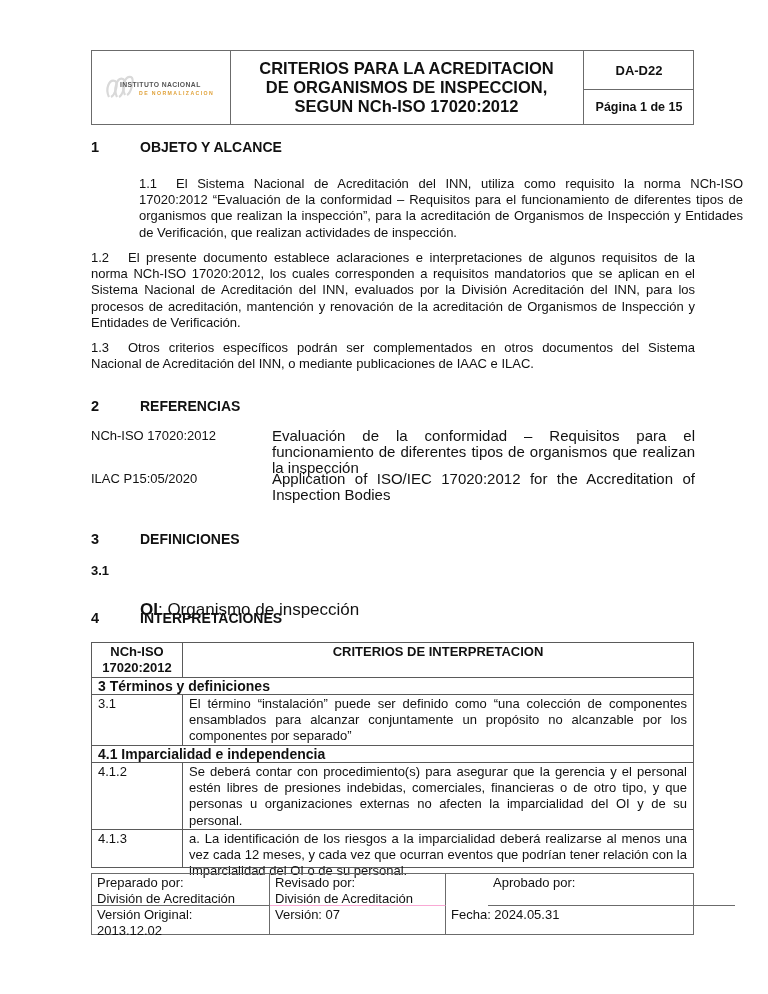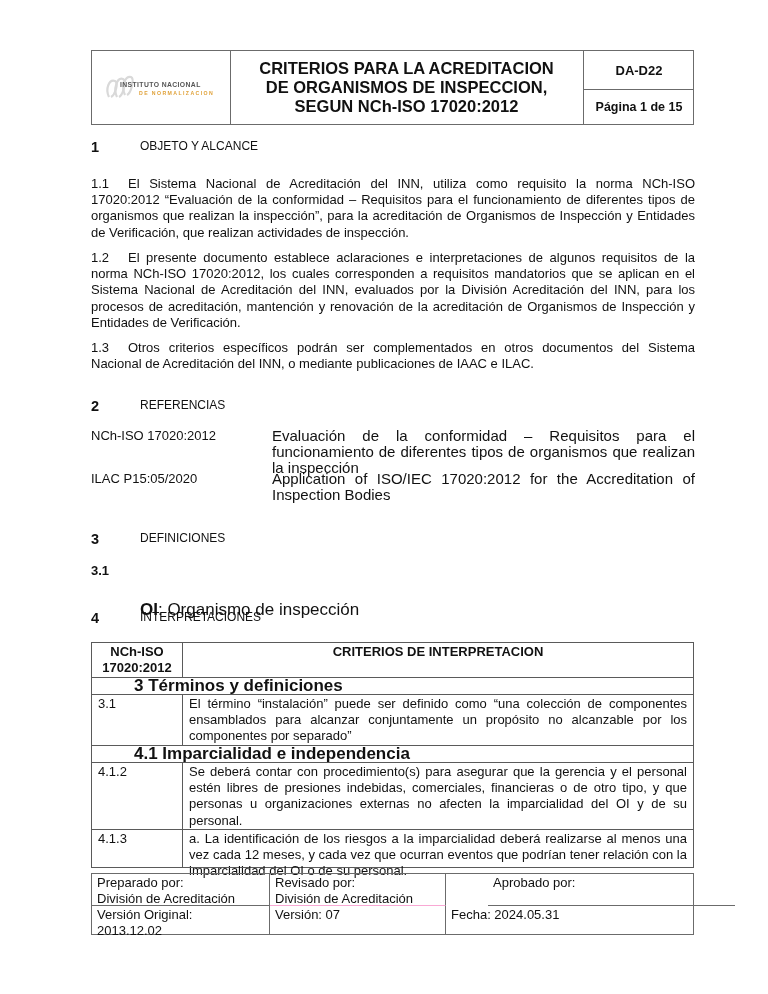--- a/index.html
+++ b/index.html
@@ -18,33 +18,33 @@
   .hdr .code-cell { position: absolute; left: 492px; top: 0; width: 110px; height: 38px; border-bottom: 1px solid #6b6b6b;
     display: flex; align-items: center; justify-content: center; font-weight: bold; font-size: 13px; }
   .hdr .page-cell { position: absolute; left: 492px; top: 39px; width: 110px; height: 34px;
     display: flex; align-items: center; justify-content: center; font-weight: bold; font-size: 12.5px; }
 
   .logo-swirl { position: absolute; left: 11px; top: 20px; width: 34px; height: 34px; }
   .logo-t1 { position: absolute; left: 28px; top: 30px; font-size: 6.8px; letter-spacing: 0.4px; color: #555; font-weight: bold; white-space: nowrap; }
   .logo-t2 { position: absolute; left: 47px; top: 39px; font-size: 5.2px; letter-spacing: 1.4px; color: #e0a23a; font-weight: bold; white-space: nowrap; }
 
   .sec-num { font-weight: bold; font-size: 14.5px; }
-  .sec-title { font-weight: normal; font-size: 12px; }
+  .sec-title { font-weight: bold; font-size: 14px; }
   .para { left: 91px; width: 604px; font-size: 13px; line-height: 16.2px; text-align: justify; }
   .para .pn { display: inline-block; width: 37px; }
 
   .ref-code { left: 91px; font-size: 13px; }
   .ref-desc { left: 272px; width: 423px; font-size: 15px; line-height: 16.2px; text-align: justify; }
 
   
   .tbl { left: 91px; top: 642px; width: 603px; height: 226px; border: 1px solid #5a5a5a; box-sizing: border-box; }
   .tbl .row { position: absolute; left: 0; width: 601px; border-bottom: 1px solid #5a5a5a; box-sizing: border-box; }
   .tbl .c1 { position: absolute; left: 0; top: 0; width: 91px; height: 100%; border-right: 1px solid #5a5a5a; box-sizing: border-box; padding: 1px 6px; font-size: 13px; line-height: 16.2px; }
   .tbl .c2 { position: absolute; left: 91px; top: 0; width: 510px; height: 100%; box-sizing: border-box; padding: 1px 6px; font-size: 13px; line-height: 16.2px; text-align: justify; }
-  .tbl .full { position: absolute; left: 0; top: 0; width: 100%; padding: 0 6px; box-sizing: border-box; font-weight: bold; font-size: 17px; line-height: 16px; margin-left: 36px; }
+  .tbl .full { position: absolute; left: 0; top: 0; width: 100%; padding: 0 6px; box-sizing: border-box; font-weight: bold; font-size: 14px; line-height: 16px; }
 
   
   .ftr { left: 91px; top: 873px; width: 603px; height: 62px; border: 1px solid #6b6b6b; box-sizing: border-box; font-size: 13px; line-height: 15.5px; }
   .ftr .cell { position: absolute; box-sizing: border-box; padding: 1px 5px; }
 </style>
 </head>
 <body>
 
 <div class="abs hdr">
   <div class="logo-cell">
@@ -63,21 +63,21 @@
 DE ORGANISMOS DE INSPECCION,
 SEGUN NCh-ISO 17020:2012</span>
   </div>
   <div class="code-cell">DA-D22</div>
   <div class="page-cell">Página 1 de 15</div>
 </div>
 
 <div class="abs sec-num" style="left:91px; top:139px;">1</div>
 <div class="abs sec-title" style="left:140px; top:139px;">OBJETO Y ALCANCE</div>
 
-<div class="abs para" style="top:176px;">
+<div class="abs para" style="top:176px;margin-left:48px;">
   <span class="pn">1.1</span><span>El Sistema Nacional de Acreditación del INN, utiliza como requisito la norma NCh-ISO 17020:2012 “Evaluación de la conformidad – Requisitos para el funcionamiento de diferentes tipos de organismos que realizan la inspección”, para la acreditación de Organismos de Inspección y Entidades de Verificación, que realizan actividades de inspección.</span>
 </div>
 <div class="abs para" style="top:250px;">
   <span class="pn">1.2</span><span>El presente documento establece aclaraciones e interpretaciones de algunos requisitos de la norma NCh-ISO 17020:2012, los cuales corresponden a requisitos mandatorios que se aplican en el Sistema Nacional de Acreditación del INN, evaluados por la División Acreditación del INN, para los procesos de acreditación, mantención y renovación de la acreditación de Organismos de Inspección y Entidades de Verificación.</span>
 </div>
 <div class="abs para" style="top:340px;">
   <span class="pn">1.3</span><span>Otros criterios específicos podrán ser complementados en otros documentos del Sistema Nacional de Acreditación del INN, o mediante publicaciones de IAAC e ILAC.</span>
 </div>
 
 <div class="abs sec-num" style="left:91px; top:398px;">2</div>

